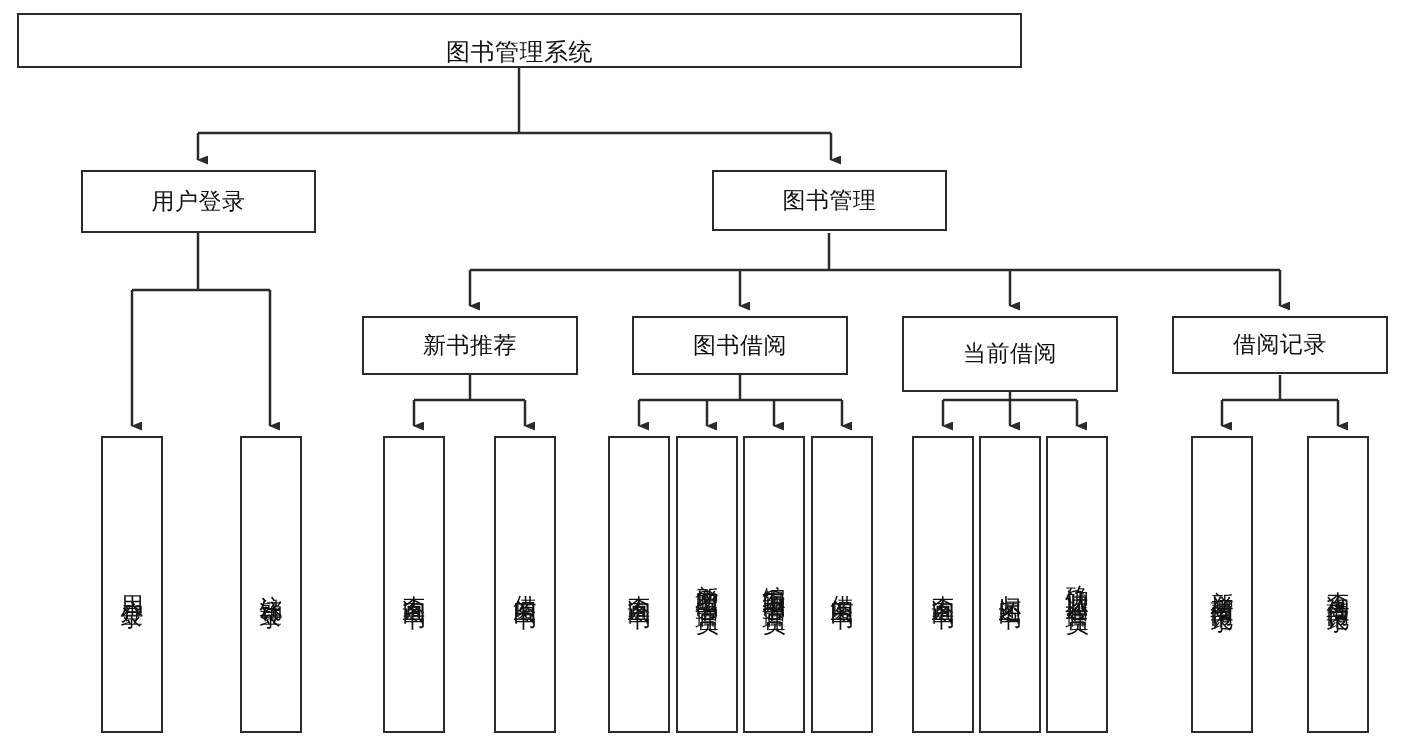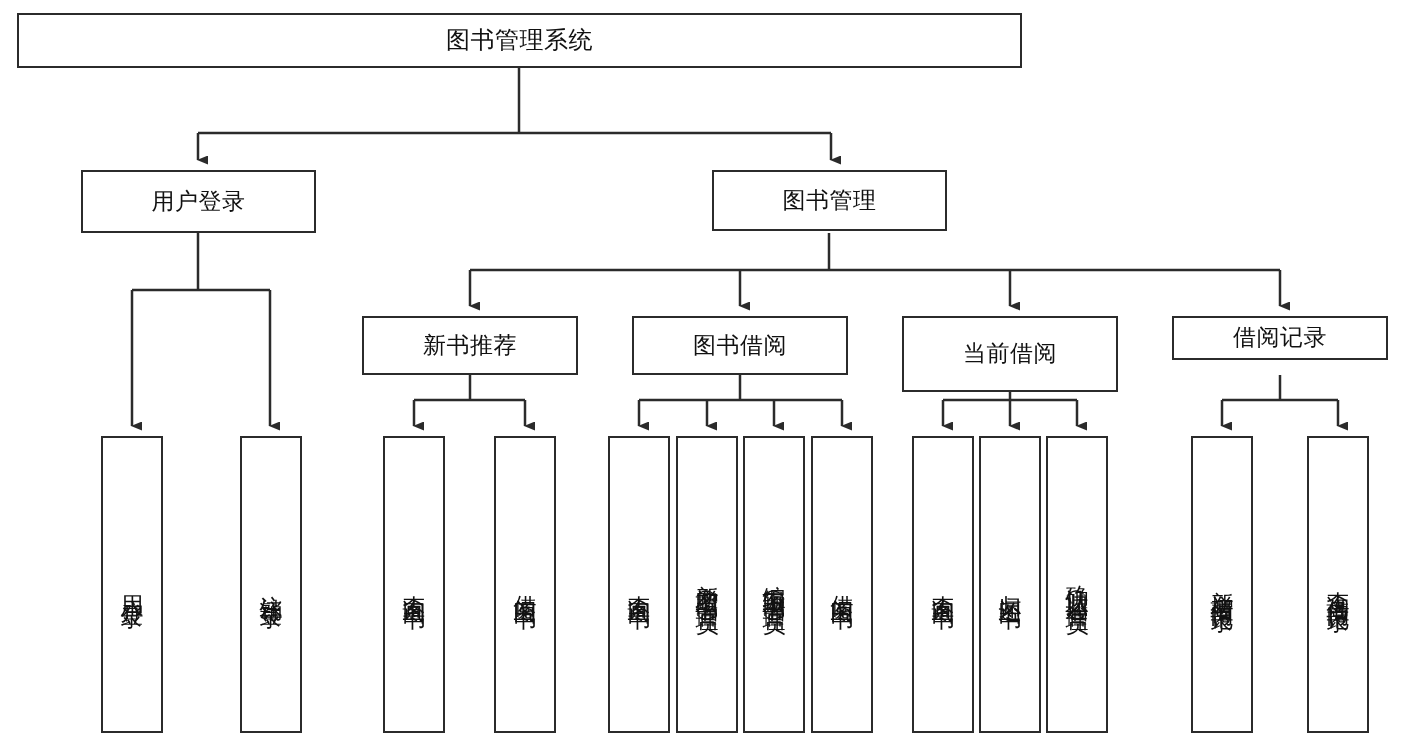--- a/index.html
+++ b/index.html
@@ -121,41 +121,41 @@
       <path d="M1010,400 L1010,426" marker-end="url(#arrow)"></path>
       <path d="M1077,400 L1077,426" marker-end="url(#arrow)"></path>
 
       <path d="M1280,375 L1280,400"></path>
       <path d="M1222,400 L1338,400"></path>
       <path d="M1222,400 L1222,426" marker-end="url(#arrow)"></path>
       <path d="M1338,400 L1338,426" marker-end="url(#arrow)"></path>
     </g>
   </svg>
 
-  <div class="node horiz root" style="left:17px; top:13px; width:1005px; height:55px;">
+  <div class="node horiz root" style="left:17px; top:13px; width:1005px; height:55px;align-items:flex-end;">
     <span>图书管理系统</span>
   </div>
 
   <div class="node horiz" style="left:81px; top:170px; width:235px; height:63px;">
     <span>用户登录</span>
   </div>
   <div class="node horiz" style="left:712px; top:170px; width:235px; height:61px;">
     <span>图书管理</span>
   </div>
 
   <div class="node horiz" style="left:362px; top:316px; width:216px; height:59px;">
     <span>新书推荐</span>
   </div>
   <div class="node horiz" style="left:632px; top:316px; width:216px; height:59px;">
     <span>图书借阅</span>
   </div>
   <div class="node horiz" style="left:902px; top:316px; width:216px; height:76px;">
     <span>当前借阅</span>
   </div>
-  <div class="node horiz" style="left:1172px; top:316px; width:216px; height:44px;">
+  <div class="node horiz" style="left:1172px; top:316px; width:216px; height:58px;">
     <span>借阅记录</span>
   </div>
 
   <div class="leaf" style="left:101px; top:436px; width:62px; height:297px;">
     <span class="vtext">用户登录</span>
   </div>
   <div class="leaf" style="left:240px; top:436px; width:62px; height:297px;">
     <span class="vtext">注销登录</span>
   </div>
 

